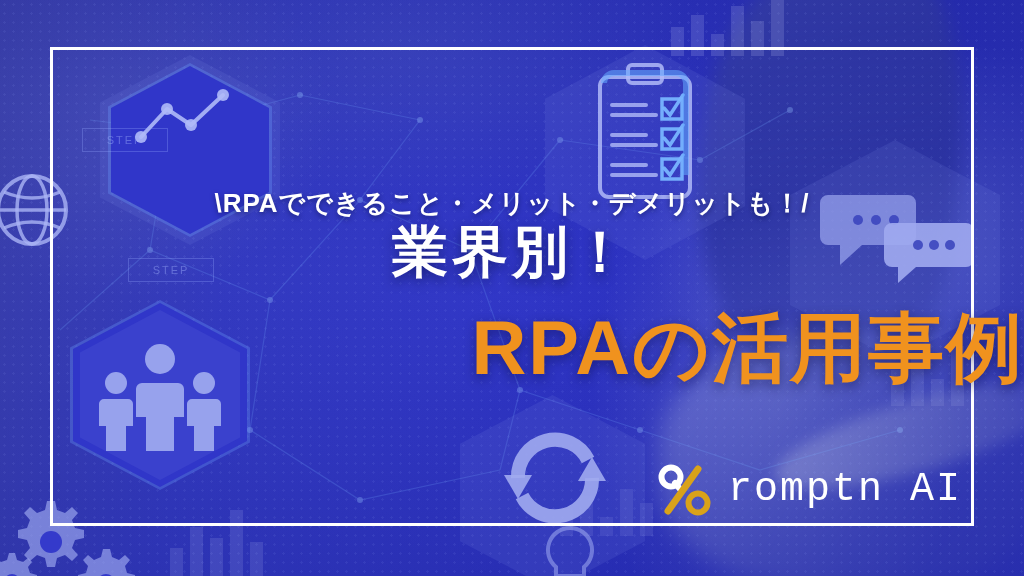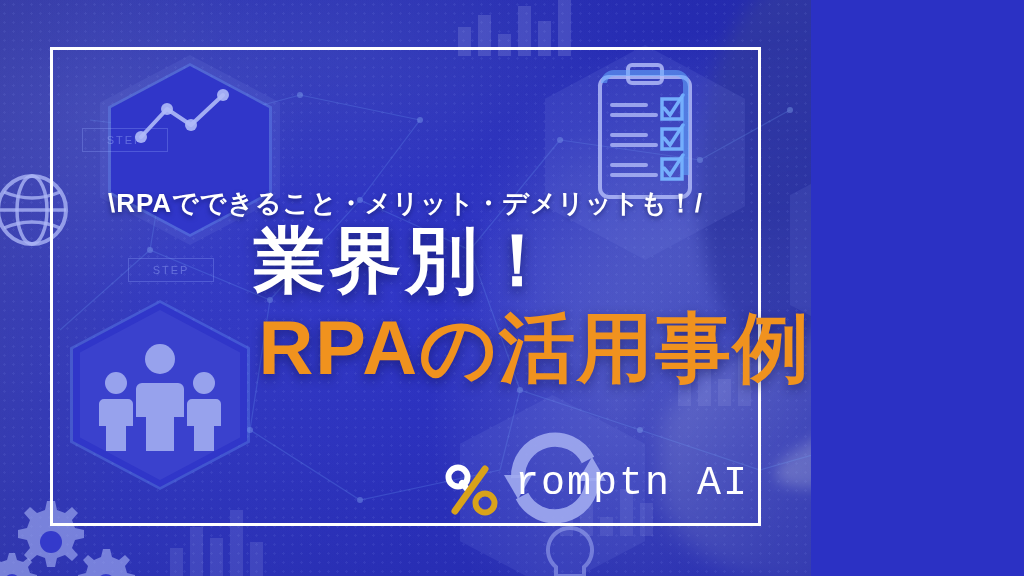--- a/index.html
+++ b/index.html
@@ -6,21 +6,21 @@
   html, body {
     width:1024px; height:576px;
     overflow:hidden;
     background:#2b31c4;
     font-family:"Liberation Sans", sans-serif;
   }
 
   
   .banner{
     position:relative;
-    width:811px; height:576px;
+    width:1024px; height:576px;
     overflow:hidden;
     background:#404040;
   }
 
   
   .bg-photo{
     position:absolute; inset:0;
     background:
       radial-gradient(ellipse 360px 300px at 88% 42%, rgba(120,135,215,.55), rgba(120,135,215,0) 70%),
       radial-gradient(ellipse 260px 380px at 76% 70%, rgba(150,160,225,.40), rgba(150,160,225,0) 72%),
@@ -127,21 +127,21 @@
     font-weight:bold;
     letter-spacing:1px;
     text-shadow:0 2px 5px rgba(10,14,70,.55);
     font-family:"Liberation Sans", sans-serif;
     white-space:nowrap;
   }
   .title-main{
     position:absolute; top:224px; left:0; right:0;
     text-align:center;
     color:#ffffff;
-    font-size:72px;
+    font-size:56px;
     font-weight:bold;
     letter-spacing:4px;
     line-height:1;
     text-shadow:0 4px 12px rgba(8,12,65,.55);
     font-family:"Liberation Sans", sans-serif;
     white-space:nowrap;
   }
   .title-accent{
     position:absolute; top:310px; left:0; right:0;
     text-align:right;
@@ -151,21 +151,21 @@
     letter-spacing:2px;
     line-height:1;
     text-shadow:0 4px 12px rgba(8,12,65,.45);
     font-family:"Liberation Sans", sans-serif;
     white-space:nowrap;
   }
 
   
   .logo{
     position:absolute; right:62px; bottom:60px;
-    display:flex; align-items:flex-start; gap:14px;
+    display:flex; align-items:center; gap:14px;
   }
   .logo-mark{ width:58px; height:52px; position:relative; flex:0 0 auto;}
   .logo-text{
     color:#ffffff;
     font-size:40px;
     letter-spacing:2px;
     font-family:"Liberation Mono", monospace;
     white-space:nowrap;
     line-height:1;
   }

